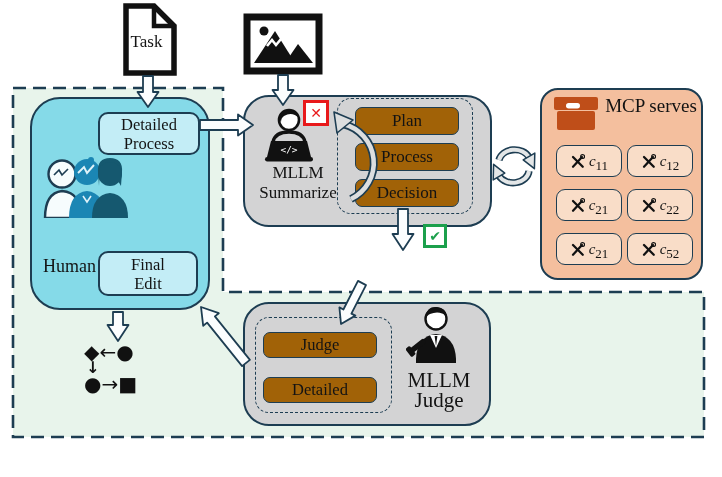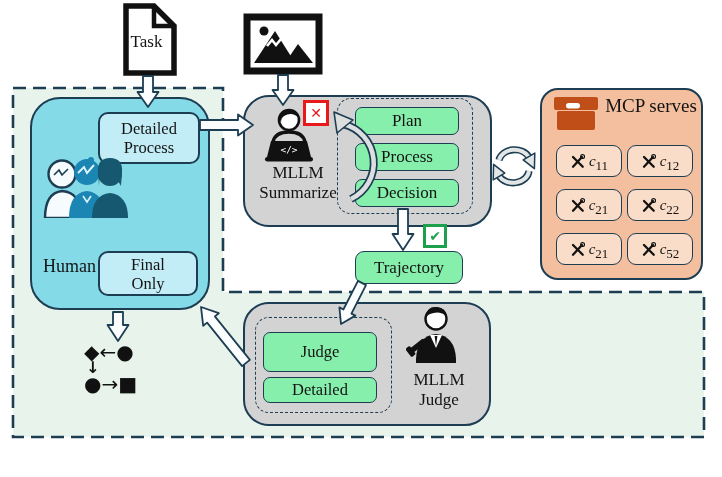--- a/index.html
+++ b/index.html
@@ -14,21 +14,21 @@
              background:#85dae8;border:2.2px solid #1d3d52;border-radius:30px;box-sizing:border-box;}
   .sub-blue{position:absolute;background:#c3edf6;border:2px solid #1d3d52;border-radius:10px;
             box-sizing:border-box;display:flex;align-items:center;justify-content:center;
             text-align:center;font-size:16.5px;line-height:19px;}
   .gray-box{position:absolute;background:#d3d3d4;border:2.2px solid #1d3d52;border-radius:26px;box-sizing:border-box;}
   .mcp-box{position:absolute;left:540px;top:88px;width:163px;height:192px;
            background:#f4bf9e;border:2.2px solid #1d3d52;border-radius:18px;box-sizing:border-box;}
   .dashedbox{position:absolute;border:1.7px dashed #1d3d52;border-radius:14px;box-sizing:border-box;}
 
   
-  .step{position:absolute;background:#86efac;border:1.8px solid #1d3d52;border-radius:7px;
+  .step{position:absolute;background:#a16207;border:1.8px solid #1d3d52;border-radius:7px;
         display:flex;align-items:center;justify-content:center;font-size:17px;box-sizing:border-box;}
 
   .cap{position:absolute;text-align:center;}
 
   
   .chip{position:absolute;width:66px;height:32px;background:#f9ddc8;border:1.8px solid #1d3d52;
         border-radius:9px;box-sizing:border-box;display:flex;align-items:center;justify-content:center;gap:4px;}
   .cwrap{display:flex;align-items:flex-end;}
   .cname{font-style:italic;font-size:15px;line-height:15px;}
   .csub{font-size:13px;line-height:10px;margin-bottom:-2px;}
@@ -46,26 +46,26 @@
 <body>
 
 <div class="canvas">
 
   <svg class="layer" width="722" height="477">
     <path d="M13,88 H223 V292 H704 V437 H13 Z" fill="#e8f4eb" stroke="#1d3d52" stroke-width="2.6" stroke-dasharray="13 7"></path>
   </svg>
 
   <div class="human-box"></div>
 
-  <div class="sub-blue" style="left:98px;top:112px;width:102px;height:52px;justify-content:flex-end;">
+  <div class="sub-blue" style="left:98px;top:112px;width:102px;height:43px;justify-content:flex-end;">
     <span>Detailed Process</span>
   </div>
 
   <div class="sub-blue" style="left:98px;top:251px;width:100px;height:45px;">
-    <span style="display:inline-block;max-width:52px;">Final Only</span>
+    <span style="display:inline-block;max-width:52px;">Final Edit</span>
   </div>
 
   <svg class="abs" style="left:42px;top:150px;" width="90" height="68" viewBox="0 0 90 68">
     <circle cx="20" cy="24" r="13.5" fill="#f6fcfd" stroke="#1d3d52" stroke-width="2.4"></circle>
     <path d="M12,25 l5,-5 l3,5 l6,-6" fill="none" stroke="#1d3d52" stroke-width="1.7"></path>
     <path d="M3,68 Q3,43 20,41 Q30,42 34,48 L34,68 Z" fill="#f6fcfd" stroke="#1d3d52" stroke-width="2.4"></path>
     <circle cx="49" cy="10" r="3" fill="#1b86b4"></circle>
     <circle cx="45" cy="22" r="13" fill="#1b86b4"></circle>
     <path d="M36,23 l6,-6 l3,6 l7,-8" fill="none" stroke="#dff2f9" stroke-width="1.9"></path>
     <path d="M27,68 Q27,43 45,41 Q63,43 63,68 Z" fill="#1b86b4"></path>
@@ -107,21 +107,20 @@
   <div class="badge fail">✕</div>
 
   <div class="dashedbox" style="left:337px;top:98px;width:136px;height:116px;"></div>
 
   <div class="step" style="left:355px;top:107px;width:104px;height:28px;">Plan</div>
   <div class="step" style="left:355px;top:179px;width:104px;height:28px;">Decision</div>
   <div class="step" style="left:355px;top:143px;width:104px;height:28px;">Process</div>
 
   <div class="badge ok">✔</div>
 
-  <div class="step" style="left:355px;top:251px;width:108px;height:33px;border-radius:9px;">Trajectory</div>
 
   <div class="mcp-box"></div>
 
   <svg class="abs" style="left:554px;top:97px;" width="44" height="33" viewBox="0 0 44 33">
     <rect x="0" y="0" width="44" height="13" rx="2" fill="#bf4e19"></rect>
     <rect x="3" y="14" width="38" height="19" rx="2" fill="#bf4e19"></rect>
     <rect x="12" y="6" width="14" height="5.5" rx="2.7" fill="#fff"></rect>
   </svg>
   <div class="cap" style="left:600px;top:95px;width:102px;font-size:19px;">MCP serves</div>
 
@@ -189,36 +188,36 @@
     <span class="cwrap">
         <span class="cname">c</span>
         <span class="csub">52</span>
       </span>
   </div>
 
   <div class="gray-box" style="left:243px;top:302px;width:248px;height:124px;"></div>
 
   <div class="dashedbox" style="left:255px;top:317px;width:137px;height:96px;"></div>
 
-  <div class="step" style="left:263px;top:332px;width:114px;height:40px;font-size:16.5px;">Judge</div>
+  <div class="step" style="left:263px;top:332px;width:114px;height:26px;font-size:16.5px;">Judge</div>
   <div class="step" style="left:263px;top:377px;width:114px;height:26px;font-size:16.5px;">Detailed</div>
 
   <svg class="abs" style="left:406px;top:305px;" width="52" height="62" viewBox="0 0 52 62">
     <circle cx="30" cy="14" r="10.5" fill="#fff" stroke="#111" stroke-width="2.4"></circle>
     <path d="M20,11 Q21,1 31,2 Q40,3 41,11 Q33,5 24,9 Q21,10 20,14 Z" fill="#111"></path>
     <path d="M10,54 Q11,31 30,29 Q49,31 50,54 L50,58 L10,58 Z" fill="#111"></path>
     <polygon points="24,30 30,43 36,30" fill="#fff"></polygon>
     <polygon points="28.6,31 31.4,31 30,41" fill="#111"></polygon>
     <g transform="rotate(-38 12 41)">
       <rect x="3" y="38" width="18" height="5.5" rx="2" fill="#111"></rect>
       <rect x="0" y="35.5" width="5.5" height="10.5" rx="1.5" fill="#111"></rect>
     </g>
   </svg>
 
-  <div class="cap" style="left:394px;top:370px;width:90px;font-size:17px;line-height:20px;">MLLM Judge</div>
+  <div class="cap" style="left:394px;top:370px;width:90px;font-size:21px;line-height:20px;">MLLM Judge</div>
 
 
   <div class="glyphrow" style="left:84px;top:340px;font-size:20px;">◆←●</div>
   <div class="glyphrow" style="left:86px;top:358px;font-size:16px;font-weight:bold;">↓</div>
   <div class="glyphrow" style="left:84px;top:372px;font-size:20px;">●→■</div>
 
   <svg class="layer" width="722" height="477">
     <g fill="#fbfdfe" stroke="#1d3d52" stroke-width="1.8" stroke-linejoin="round">
       <polygon points="143,76 153,76 153,92 158.5,92 148,107 137.5,92 143,92"></polygon>
       <polygon points="278,75 288,75 288,90 293.5,90 283,105 272.5,90 278,90"></polygon>

